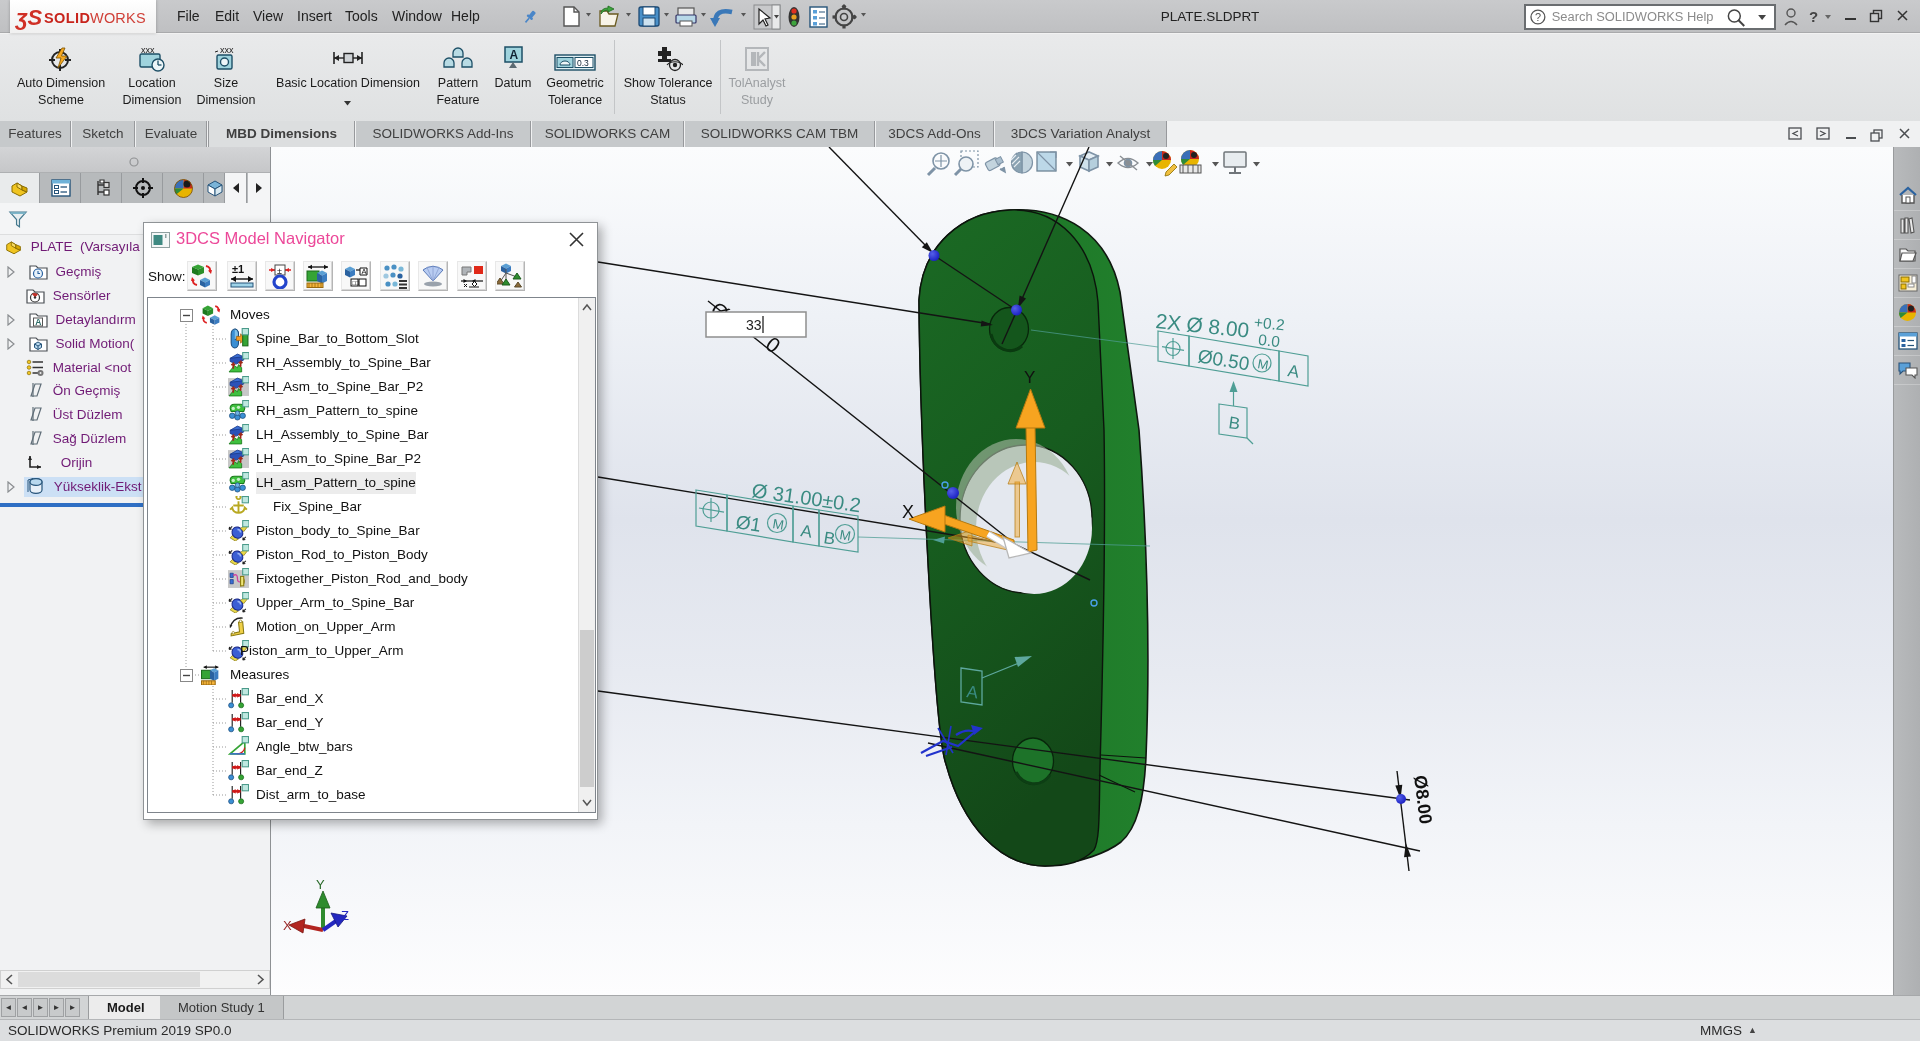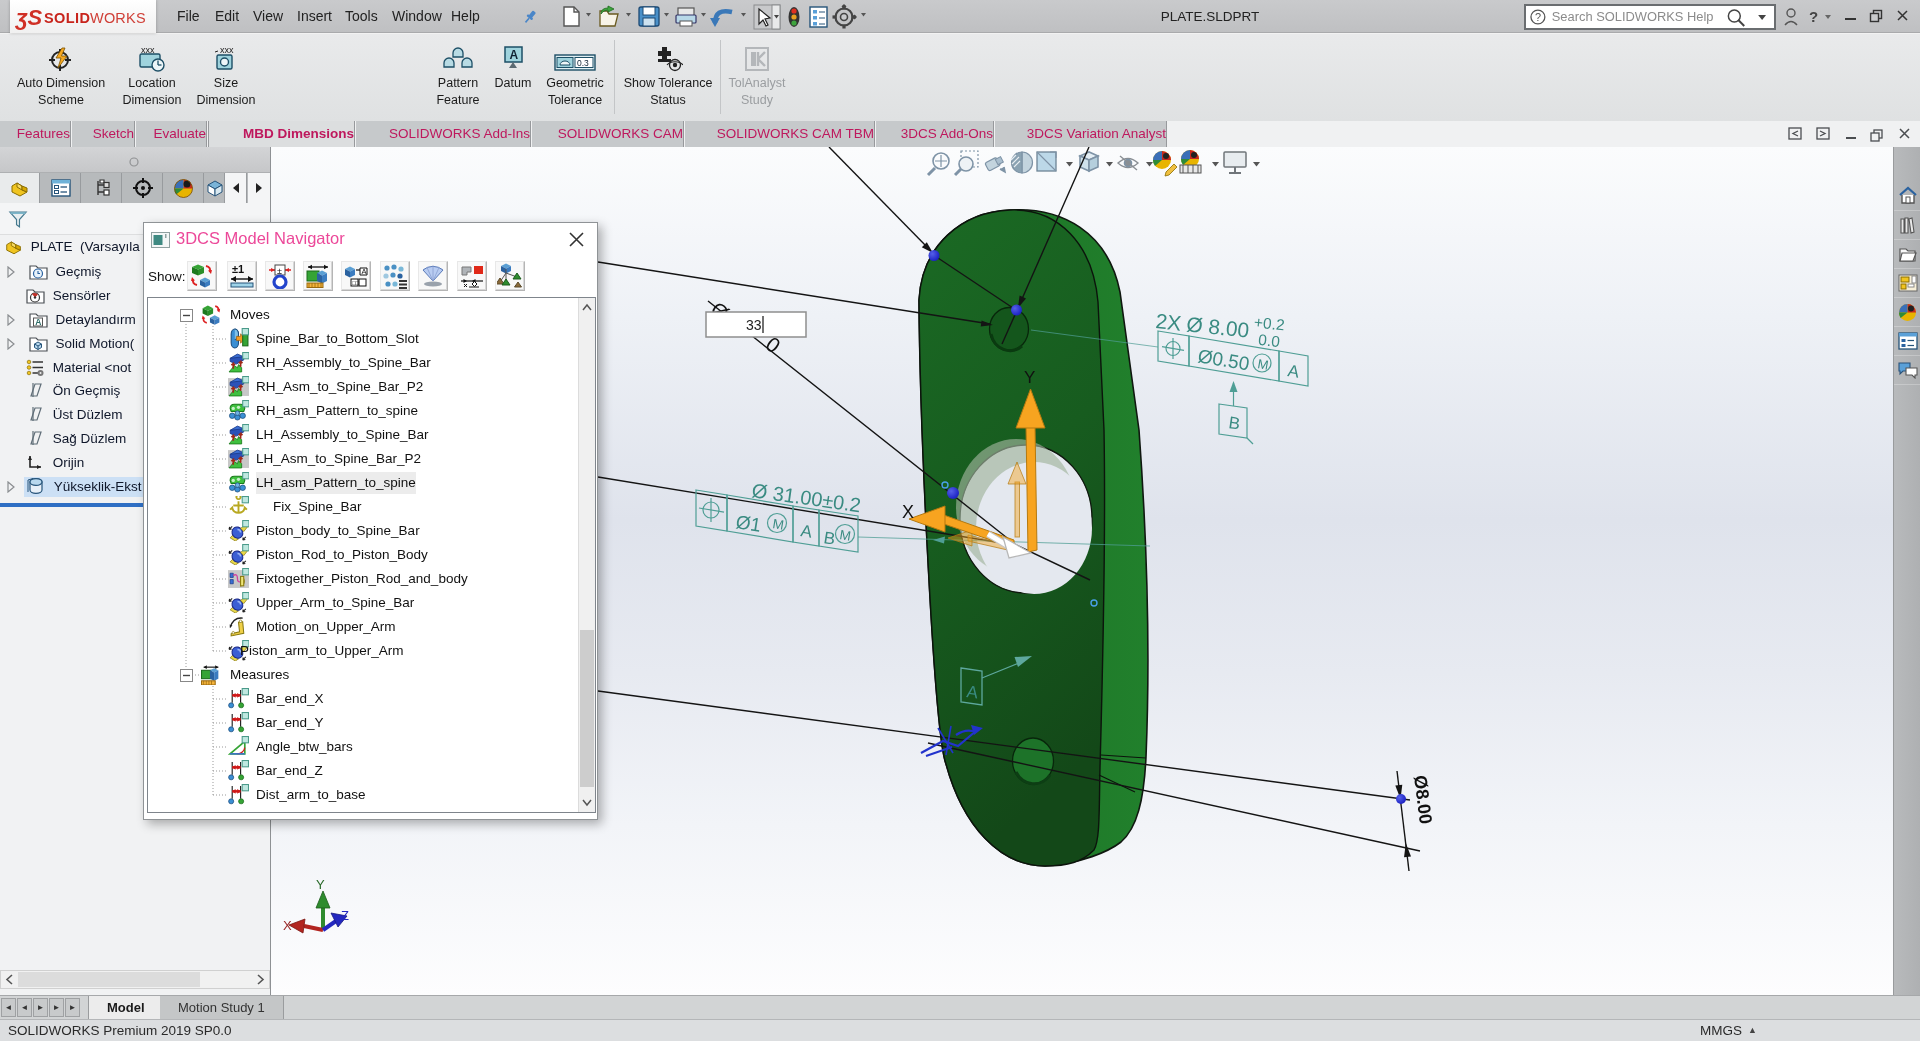--- a/index.html
+++ b/index.html
@@ -11,29 +11,29 @@
 .menu{position:absolute;top:0;height:33px;line-height:33px;font-size:14px;color:#222}
 #wintitle{position:absolute;left:1100px;width:220px;top:0;height:33px;line-height:33px;text-align:center;font-size:13.5px;color:#222}
 #searchbox{position:absolute;left:1524px;top:4px;width:252px;height:26px;background:#fff;border:2px solid #6a6d70;display:flex;align-items:center}
 
 #ribbon{position:absolute;left:0;top:33px;width:1920px;height:88px;background:linear-gradient(#e9eaeb,#dfe1e2);border-top:1px solid #f2f2f2;z-index:29}
 .rbtn{position:absolute;text-align:center;font-size:12.5px;color:#1b1b1b;line-height:17px}
 .rbtn .ic{height:26px;margin-bottom:3px;display:flex;align-items:flex-end;justify-content:center}
 .rsep{position:absolute;width:1px;background:#c3c5c7;top:6px;height:74px}
 
 #tabrow{position:absolute;left:0;top:121px;width:1920px;height:26px;background:#f0f1f2;z-index:29;font-size:13.5px}
-.ctab{position:absolute;top:0;height:26px;line-height:26px;text-align:right;background:#c6c9cb;border-right:1px solid #97999c;color:#be185d}
+.ctab{position:absolute;top:0;height:26px;line-height:26px;text-align:center;background:#c6c9cb;border-right:1px solid #97999c;color:#404040}
 .ctab.active{background:#dcdedf;font-weight:bold;border-left:1px solid #97999c}
 
 #lpanel{position:absolute;left:0;top:147px;width:271px;height:848px;background:#f1f2f3;border-right:1px solid #8e9194;z-index:6}
 #lphead{position:absolute;left:0;top:0;width:270px;height:26px;background:linear-gradient(#d3d4d6,#c6c7c9);border-bottom:1px solid #aeb0b2}
 #lptabs{position:absolute;left:0;top:26px;width:270px;height:30px;background:#b7babc}
 .lptab{position:absolute;top:0;height:30px;width:40px;border-right:1px solid #989b9e;display:flex;align-items:center;justify-content:center}
 #lpfilter{position:absolute;left:0;top:56px;width:270px;height:32px;background:#f4f5f6;border-bottom:1px solid #dddedf}
-#lptree{position:absolute;left:0;top:88px;width:270px;height:735px;font-size:13.5px;color:#0f172a}
+#lptree{position:absolute;left:0;top:88px;width:270px;height:735px;font-size:13.5px;color:#701a75}
 .trow{position:absolute;height:20px;line-height:20px;white-space:nowrap}
 .trow .lbl{vertical-align:middle}
 #lpscroll{position:absolute;left:0;top:823px;width:270px;height:19px;background:#f0f0f0;border:1px solid #d0d0d0}
 
 #viewport{position:absolute;left:271px;top:147px;width:1622px;height:848px;background:linear-gradient(180deg,#fbfcfd 0%,#eef1f6 20%,#dfe3ec 44%,#e7eaf1 62%,#f2f4f8 80%,#fdfdfe 100%);z-index:1}
 #vpsvg{position:absolute;left:0;top:0;width:1920px;height:1041px;z-index:5;pointer-events:none}
 
 #rpane{position:absolute;left:1893px;top:147px;width:27px;height:848px;background:linear-gradient(90deg,#b8babc,#aeb0b2);border-left:1px solid #999b9d;z-index:6}
 .rpicon{position:absolute;left:0;width:27px;height:29px;display:flex;align-items:center;justify-content:center;border-bottom:1px solid rgba(255,255,255,0.25)}
 
@@ -174,20 +174,35 @@
     <div class="ic">
         <svg width="26" height="27" viewBox="0 0 26 27">
           <text x="7" y="8" font-size="9" fill="#222">xxx</text>
           <path d="M5 6 l-3 1" stroke="#222" stroke-width="1"></path>
           <rect x="4" y="10" width="15" height="14" rx="1.5" fill="#9fd3dd" stroke="#1d4f66" stroke-width="1.4"></rect>
           <circle cx="11.5" cy="17" r="4" fill="#eef6f8" stroke="#1d4f66" stroke-width="1.4"></circle>
         </svg>
       </div>
     Size<br>Dimension
   </div>
+  <div class="rbtn" style="left:268px;top:12px;width:160px">
+    <div class="ic">
+        <svg width="34" height="24" viewBox="0 0 34 24">
+          <line x1="3" y1="4" x2="3" y2="16" stroke="#222" stroke-width="1.6"></line>
+          <line x1="31" y1="4" x2="31" y2="16" stroke="#222" stroke-width="1.6"></line>
+          <line x1="3" y1="10" x2="31" y2="10" stroke="#222" stroke-width="1.4"></line>
+          <path d="M3 10 l5 -3 v6 z M31 10 l-5 -3 v6 z" fill="#222"></path>
+          <rect x="13" y="5.5" width="9" height="9" fill="#cfd3d6" stroke="#222" stroke-width="1.4"></rect>
+        </svg>
+      </div>
+    Basic Location Dimension
+    <div style="margin-top:2px"><svg width="8" height="5" viewBox="0 0 8 5">
+          <path d="M0 0 h7 l-3.5 4.5 z" fill="#333"></path>
+        </svg></div>
+  </div>
   <div class="rbtn" style="left:433px;top:12px;width:50px">
     <div class="ic">
         <svg width="34" height="26" viewBox="0 0 34 26">
           <path d="M17 2 a5 5 0 0 1 5 5 l0 4 l-10 0 l0 -4 a5 5 0 0 1 5-5" fill="#b8dbe4" stroke="#1d4f66" stroke-width="1.3"></path>
           <path d="M8 12 a5 5 0 0 1 5 5 l0 4 l-10 0 l0-4 a5 5 0 0 1 5-5" fill="#b8dbe4" stroke="#1d4f66" stroke-width="1.3"></path>
           <path d="M26 12 a5 5 0 0 1 5 5 l0 4 l-10 0 l0-4 a5 5 0 0 1 5-5" fill="#b8dbe4" stroke="#1d4f66" stroke-width="1.3"></path>
         </svg>
       </div>
     Pattern<br>Feature
   </div>
@@ -421,21 +436,21 @@
           <line x1="7" y1="2" x2="7" y2="16" stroke="#5f6d77" stroke-width="1.2"></line>
         </svg>
       <span class="lbl" style="margin-left:4px">Sağ Düzlem</span>
     </div>
     <div class="trow" style="left:26px;top:218px">
       <svg width="19" height="17" viewBox="0 0 19 17" style="vertical-align:-4px">
           <path d="M4 2 V13 H15" fill="none" stroke="#222" stroke-width="1.6"></path>
           <path d="M4 2 L2 6 L6 6 Z" fill="#222"></path>
           <path d="M15 13 L11 11 L11 15 Z" fill="#222"></path>
         </svg>
-      <span class="lbl" style="margin-left:4px">Orijin</span>
+      <span class="lbl" style="margin-left:12px">Orijin</span>
     </div>
     <div class="trow" style="left:24px;top:242px;width:246px;background:#cce0f5">
       <svg width="8" height="12" viewBox="0 0 8 12" style="position:absolute;left:-17px;top:4px">
           <path d="M1 1 L7 6 L1 11 Z" fill="none" stroke="#8a8d90" stroke-width="1.2"></path>
         </svg>
       <svg width="20" height="18" viewBox="0 0 20 18" style="vertical-align:-4px;margin-left:2px">
           <path d="M4 5 A6 3.4 0 0 1 16 5 L16 13 A6 3.4 0 0 1 4 13 Z" fill="#e8f0f8" stroke="#26547a" stroke-width="1.2"></path>
           <ellipse cx="10" cy="5" rx="6" ry="3.4" fill="#b8d8ee" stroke="#26547a" stroke-width="1.2"></ellipse>
           <path d="M2 3 L7 1.5 M2 3 L2 15" stroke="#26547a" stroke-width="1"></path>
         </svg>

